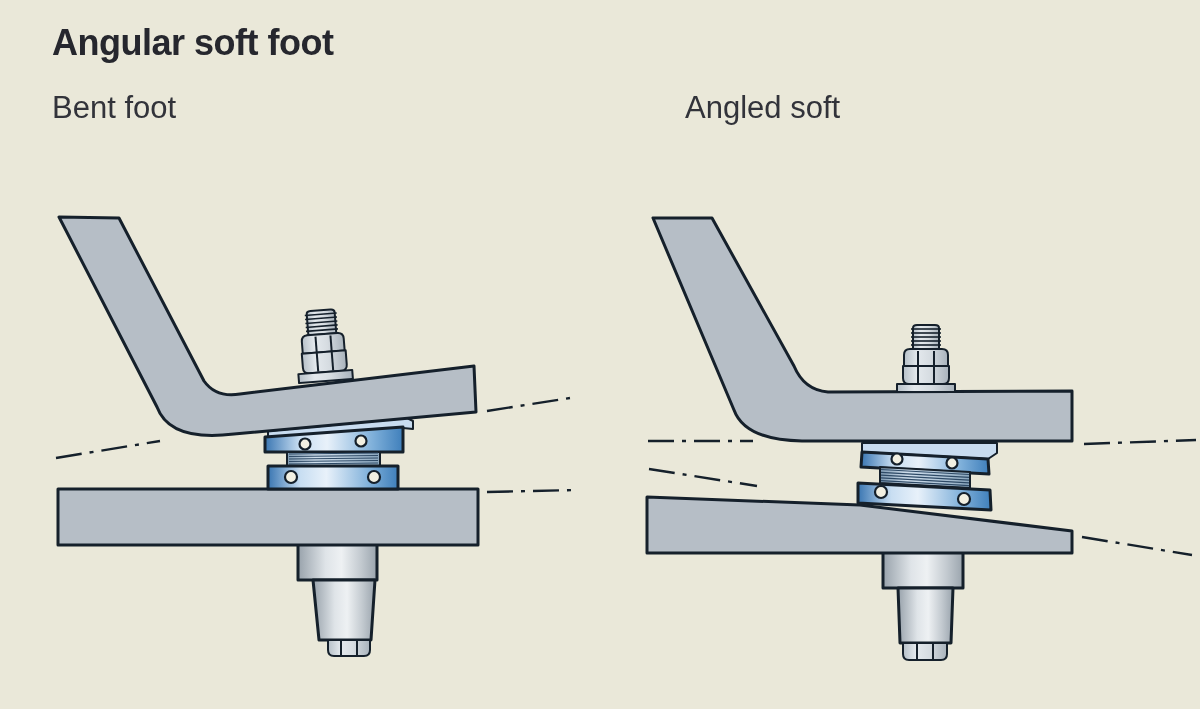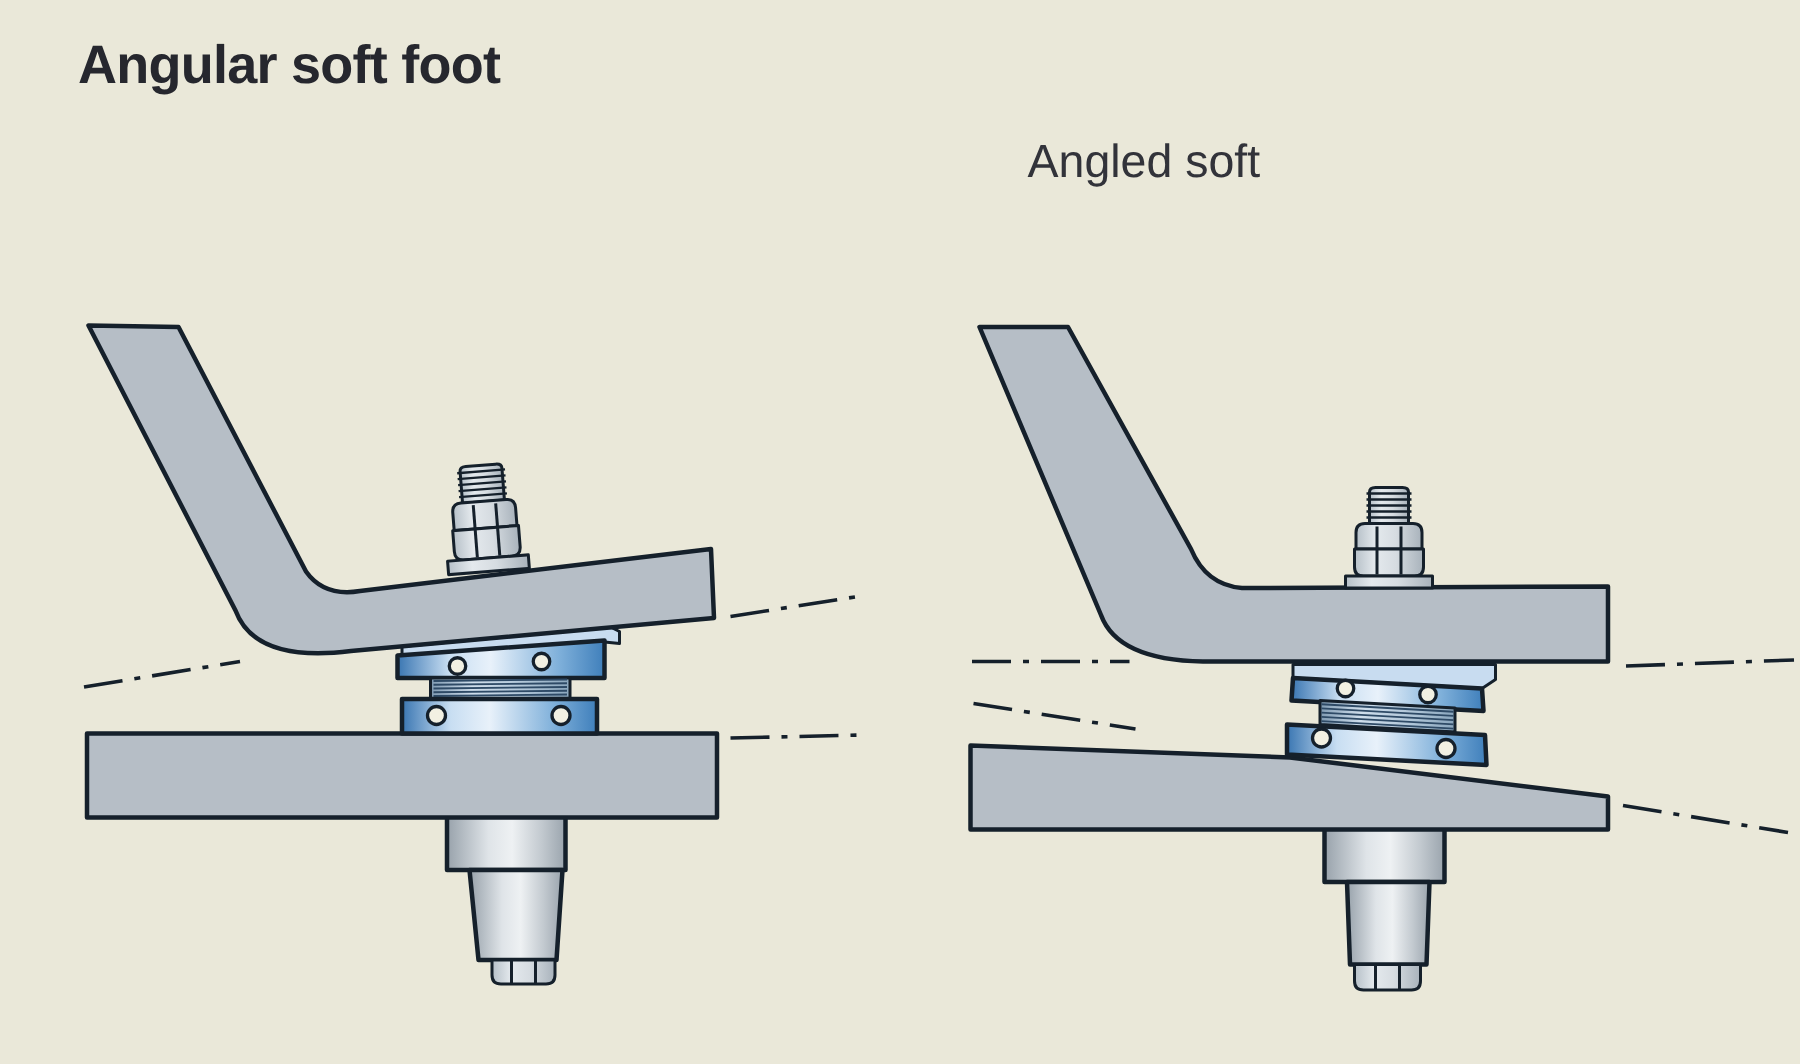--- a/index.html
+++ b/index.html
@@ -20,20 +20,21 @@
   .holecircle{fill:var(--hole-fill);stroke:var(--outline);stroke-width:2.2;}
   .mainshape{stroke:var(--outline);stroke-width:3;stroke-linejoin:round;}
   .detail{stroke:var(--outline);stroke-width:2;stroke-linejoin:round;}
 </style>
 </head>
 <body>
 
 <div class="stage">
 
   <h1 class="page-title">Angular soft foot</h1>
+  <div class="fig-label left">Bent foot</div>
   <div class="fig-label right">Angled soft</div>
 
   <svg class="diagram" width="1200" height="709" viewBox="0 0 1200 709" xmlns="http://www.w3.org/2000/svg">
     <defs>
       <linearGradient id="gradMetal" x1="0" y1="0" x2="1" y2="0">
         <stop offset="0" stop-color="#98a2ab"></stop>
         <stop offset="0.35" stop-color="#dfe4e8"></stop>
         <stop offset="0.55" stop-color="#eef1f3"></stop>
         <stop offset="0.8" stop-color="#c2c9cf"></stop>
         <stop offset="1" stop-color="#9aa4ad"></stop>

